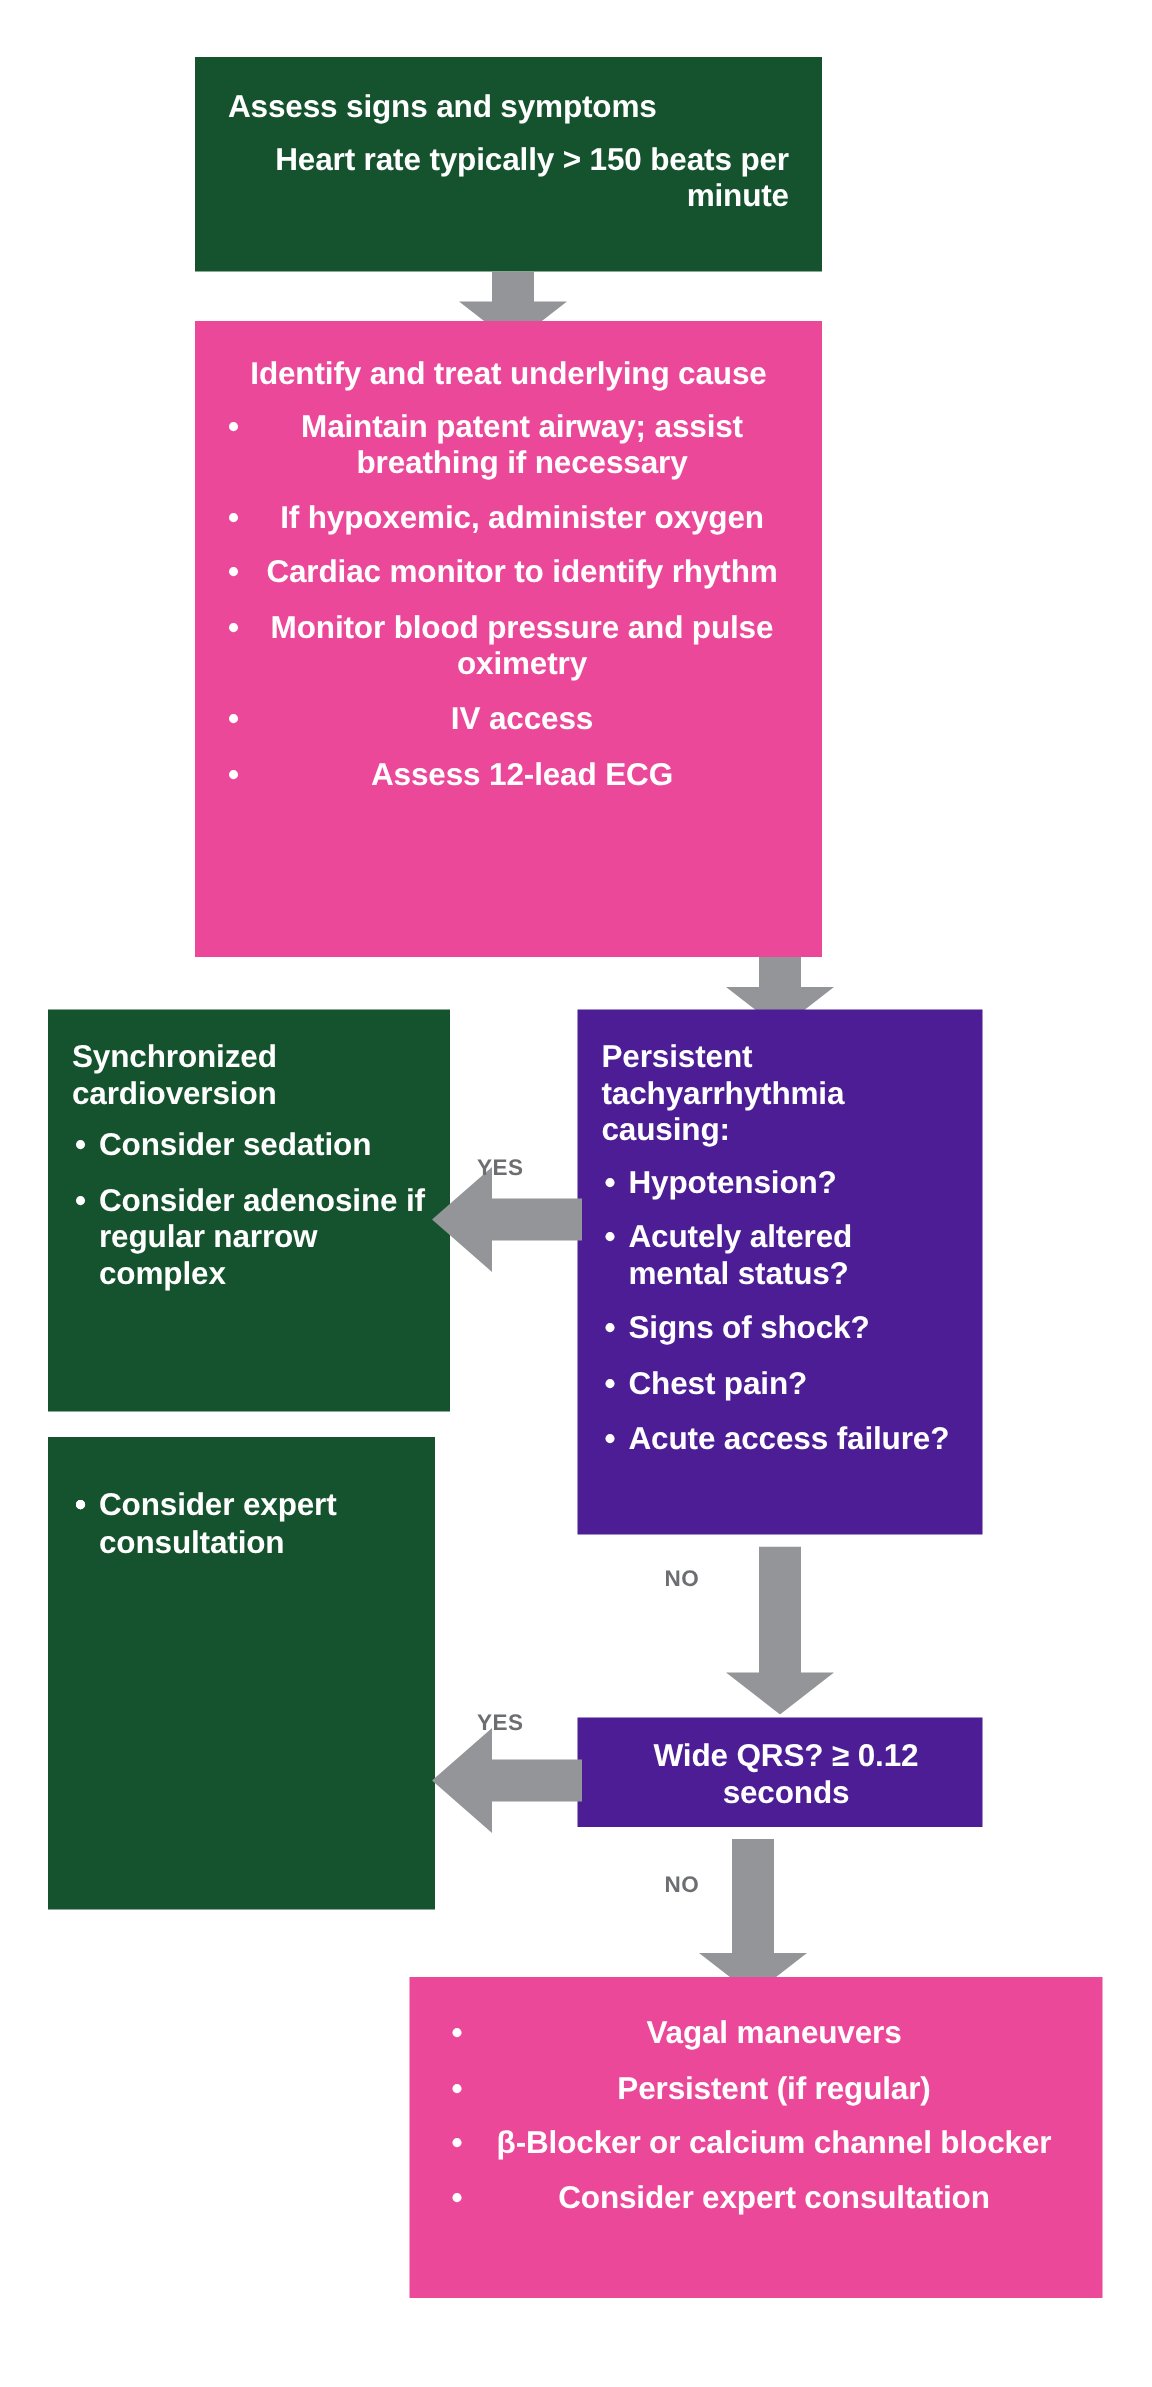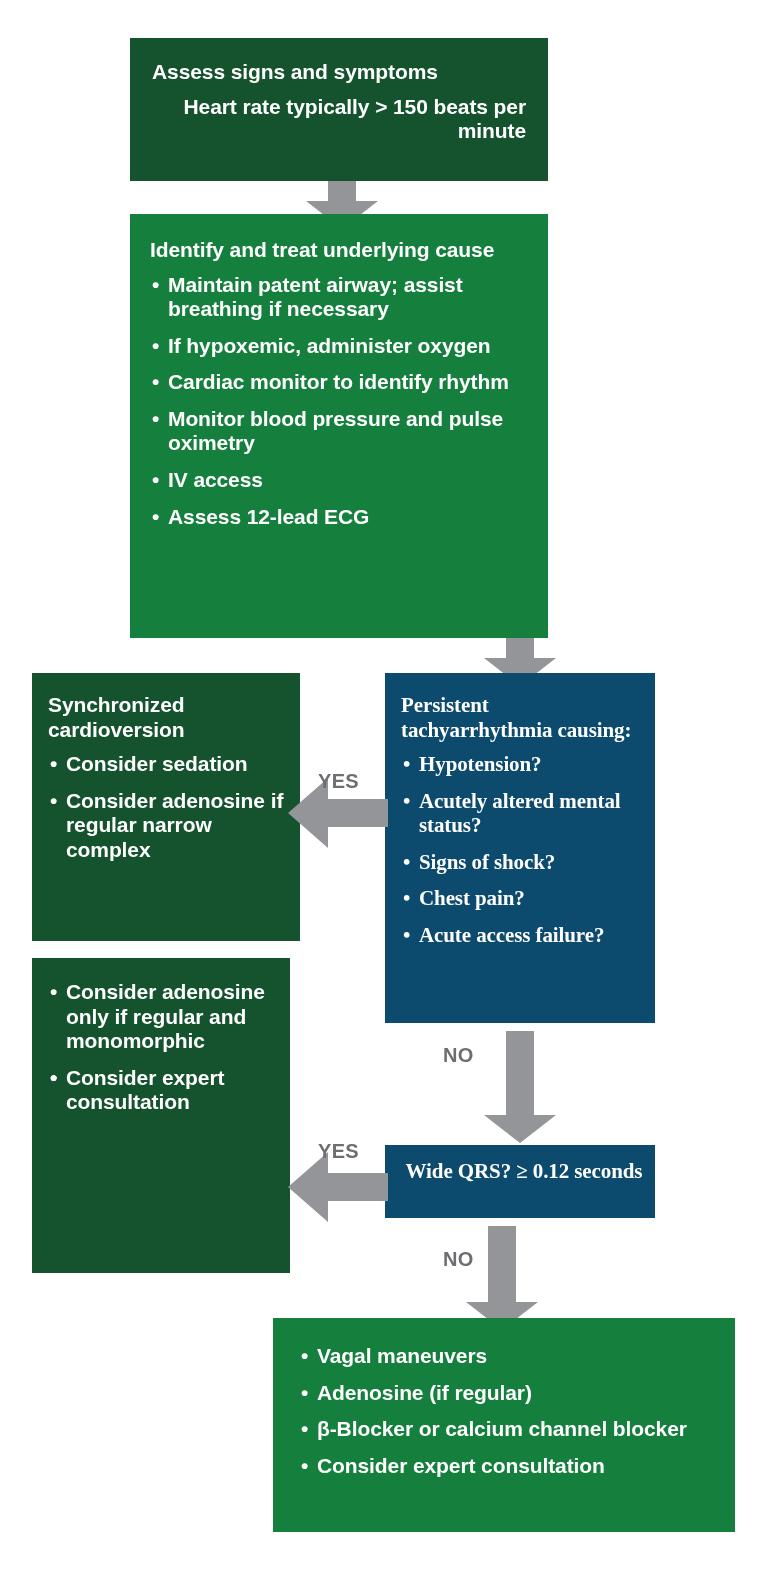--- a/index.html
+++ b/index.html
@@ -15,22 +15,22 @@
     height: 1591px;
     overflow: hidden;
   }
   .box {
     position: absolute;
     color: #ffffff;
     font-weight: bold;
     line-height: 1.17;
   }
   .box.blue  { background: #14532d; }
-  .box.red   { background: #15803d; }
-  .box.green { background: #0c4a6e; font-family: Liberation Serif, serif; }
+  .box.red   { background: #ec4899; text-align: center; }
+  .box.green { background: #4c1d95; }
 
   .hdr {
     font-size: 21px;
     font-weight: bold;
     letter-spacing: -0.1px;
     margin-bottom: 10px;
   }
   ul.bullets { list-style: none; }
   ul.bullets li {
     position: relative;
@@ -55,21 +55,21 @@
   .arrow-v {
     position: absolute;
   }
   .arrow-v svg { display: block; }
   .arrow-h { position: absolute; }
   .arrow-h svg { display: block; }
 
   .yesno {
     position: absolute;
     color: #6d6e71;
-    font-size: 20px;
+    font-size: 15px;
     font-weight: bold;
     letter-spacing: 0.3px;
   }
 </style>
 </head>
 <body>
 
 <div id="chart">
 
   <div class="box blue" style="left:130px; top:38px; width:418px; height:143px; padding:22px 22px 0 22px;">
@@ -122,21 +122,21 @@
 
   <div class="arrow-h" style="left:288px; top:778px; width:100px; height:70px;">
     <svg width="100" height="70" viewBox="0 0 100 70">
       <polygon points="100,21 100,49 40,49 40,70 0,35 40,0 40,21" fill="#939598"></polygon>
     </svg>
   </div>
   <div class="yesno" style="left:318px; top:770px;">YES</div>
 
   <div class="box blue" style="left:32px; top:958px; width:258px; height:315px; padding:22px 16px 0 16px;">
     <ul class="bullets">
-      <li><span class="dot">•</span><span>Consider adenosine only if regular and monomorphic</span></li>
+      <li><span class="dot">•</span></li>
       <li><span class="dot">•</span></li>
       <li><span class="dot">•</span><span>Consider expert consultation</span></li>
     </ul>
   </div>
 
   <div class="arrow-v" style="left:484px; top:1031px; width:72px; height:112px;">
     <svg width="72" height="112" viewBox="0 0 72 112">
       <polygon points="22,0 50,0 50,84 72,84 36,112 0,84 22,84" fill="#939598"></polygon>
     </svg>
   </div>
@@ -156,19 +156,19 @@
   <div class="arrow-v" style="left:466px; top:1226px; width:72px; height:104px;">
     <svg width="72" height="104" viewBox="0 0 72 104">
       <polygon points="22,0 50,0 50,76 72,76 36,104 0,76 22,76" fill="#939598"></polygon>
     </svg>
   </div>
   <div class="yesno" style="left:443px; top:1248px;">NO</div>
 
   <div class="box red" style="left:273px; top:1318px; width:462px; height:214px; padding:26px 20px 0 26px;">
     <ul class="bullets">
       <li><span class="dot">•</span><span>Vagal maneuvers</span></li>
-      <li><span class="dot">•</span><span>Adenosine (if regular)</span></li>
+      <li><span class="dot">•</span><span>Persistent (if regular)</span></li>
       <li><span class="dot">•</span><span>β-Blocker or calcium channel blocker</span></li>
       <li><span class="dot">•</span><span>Consider expert consultation</span></li>
     </ul>
   </div>
 
 </div>
 
 </body></html>

